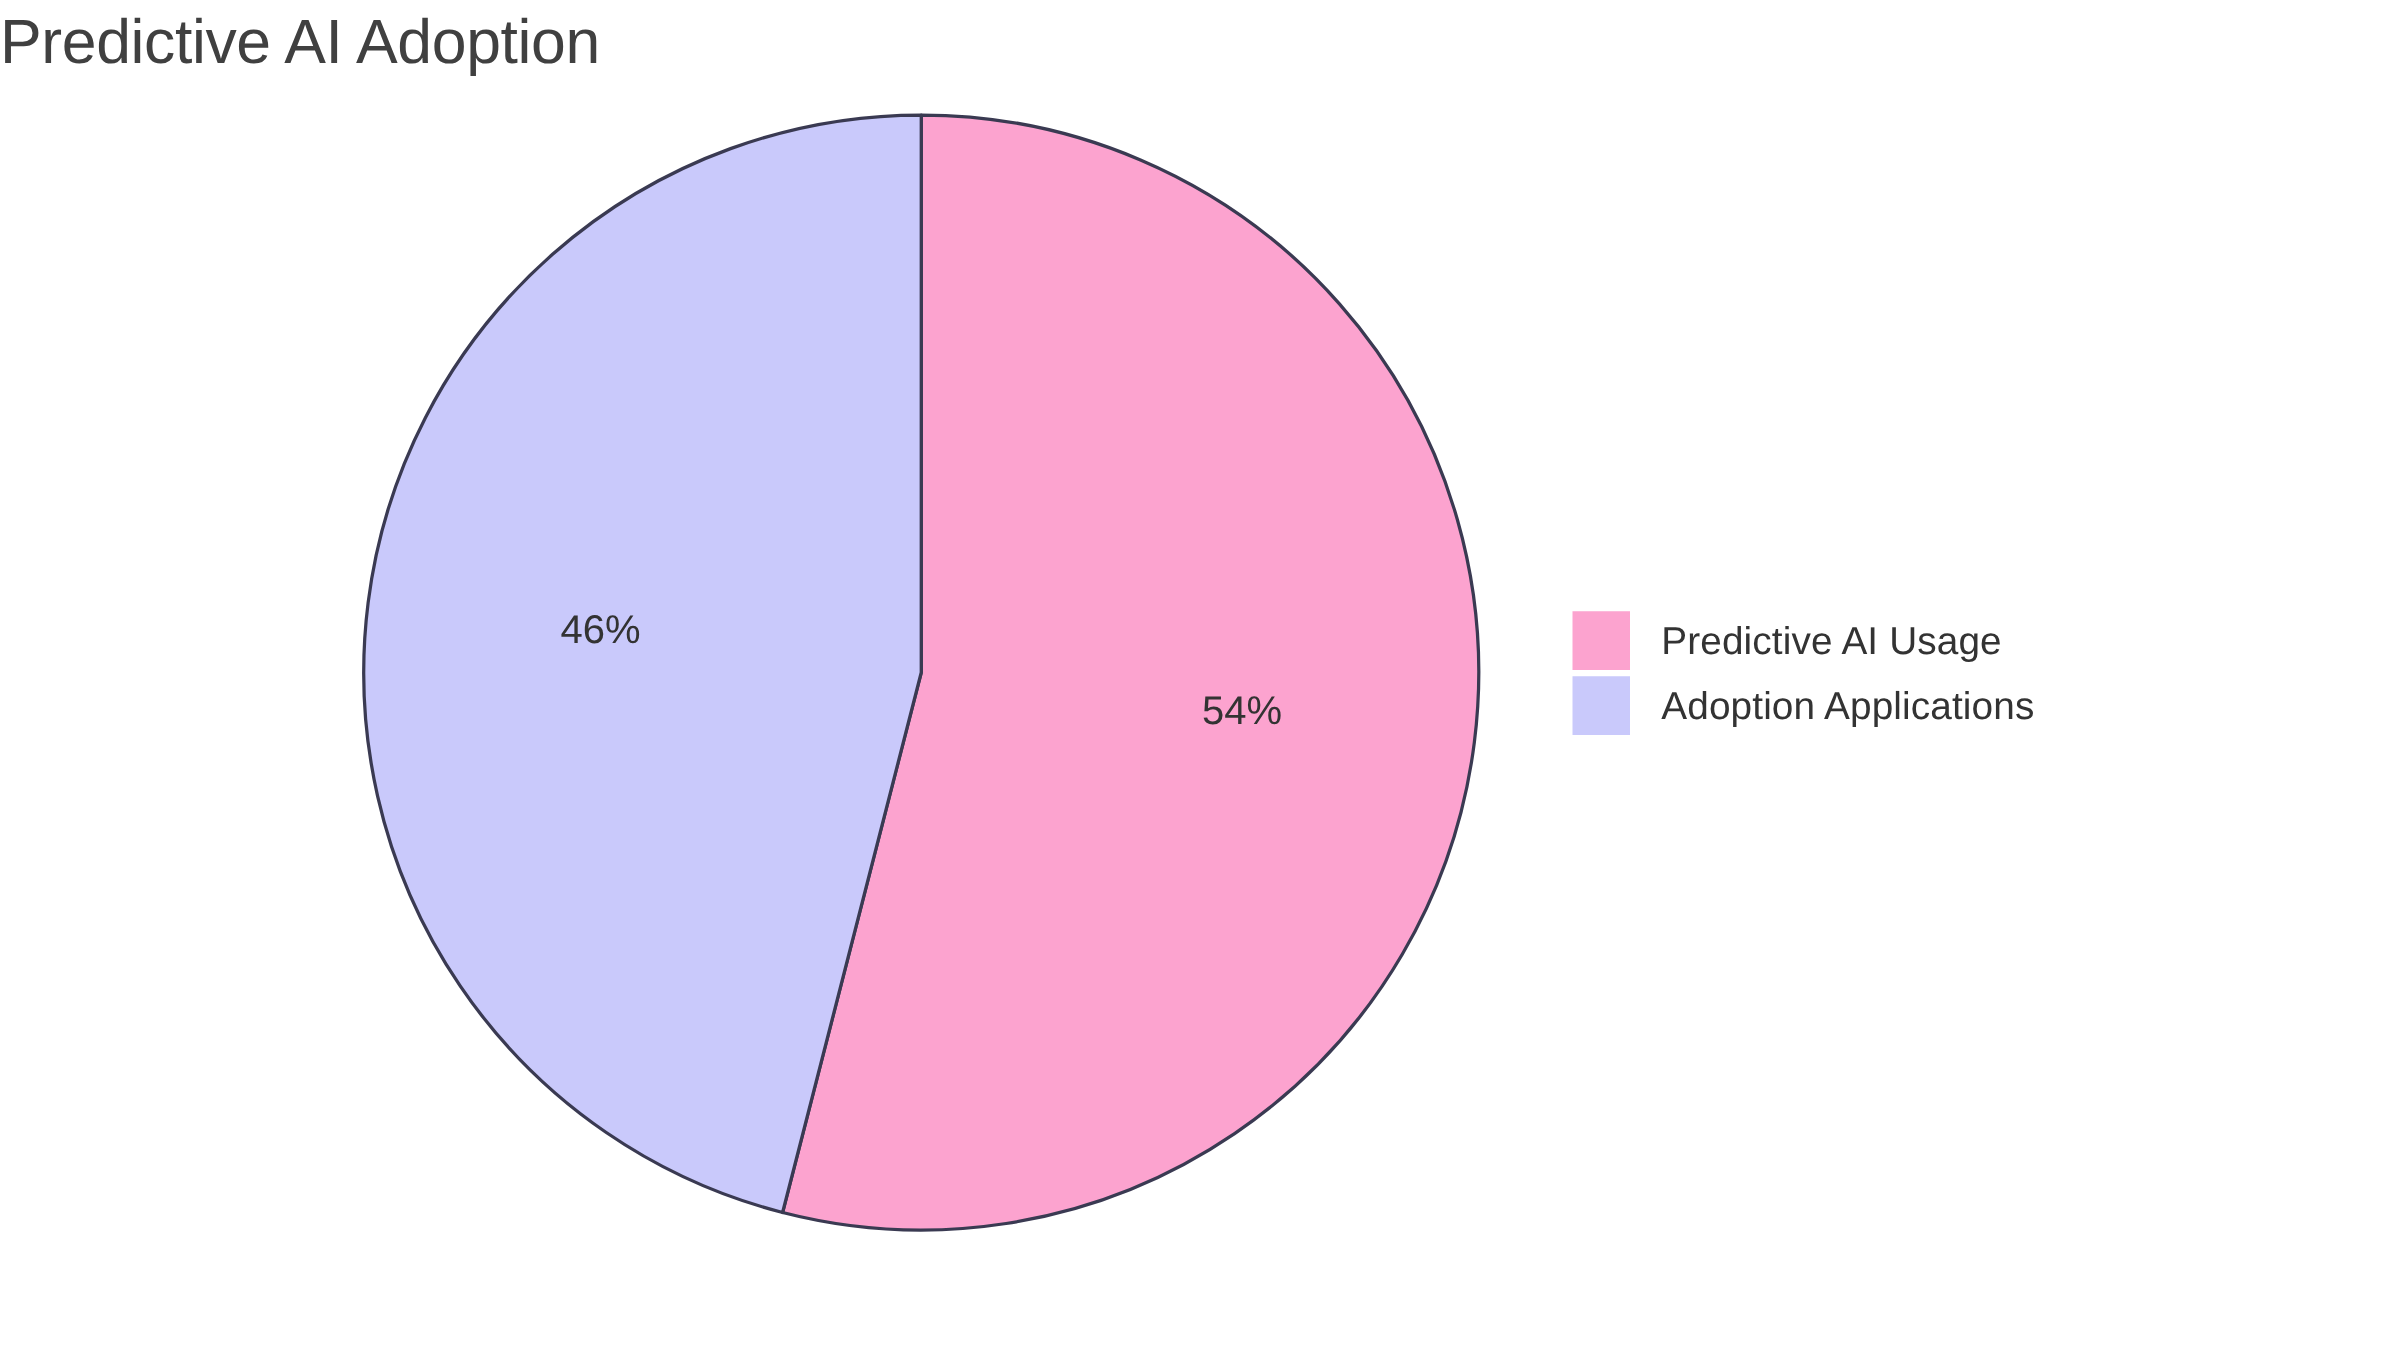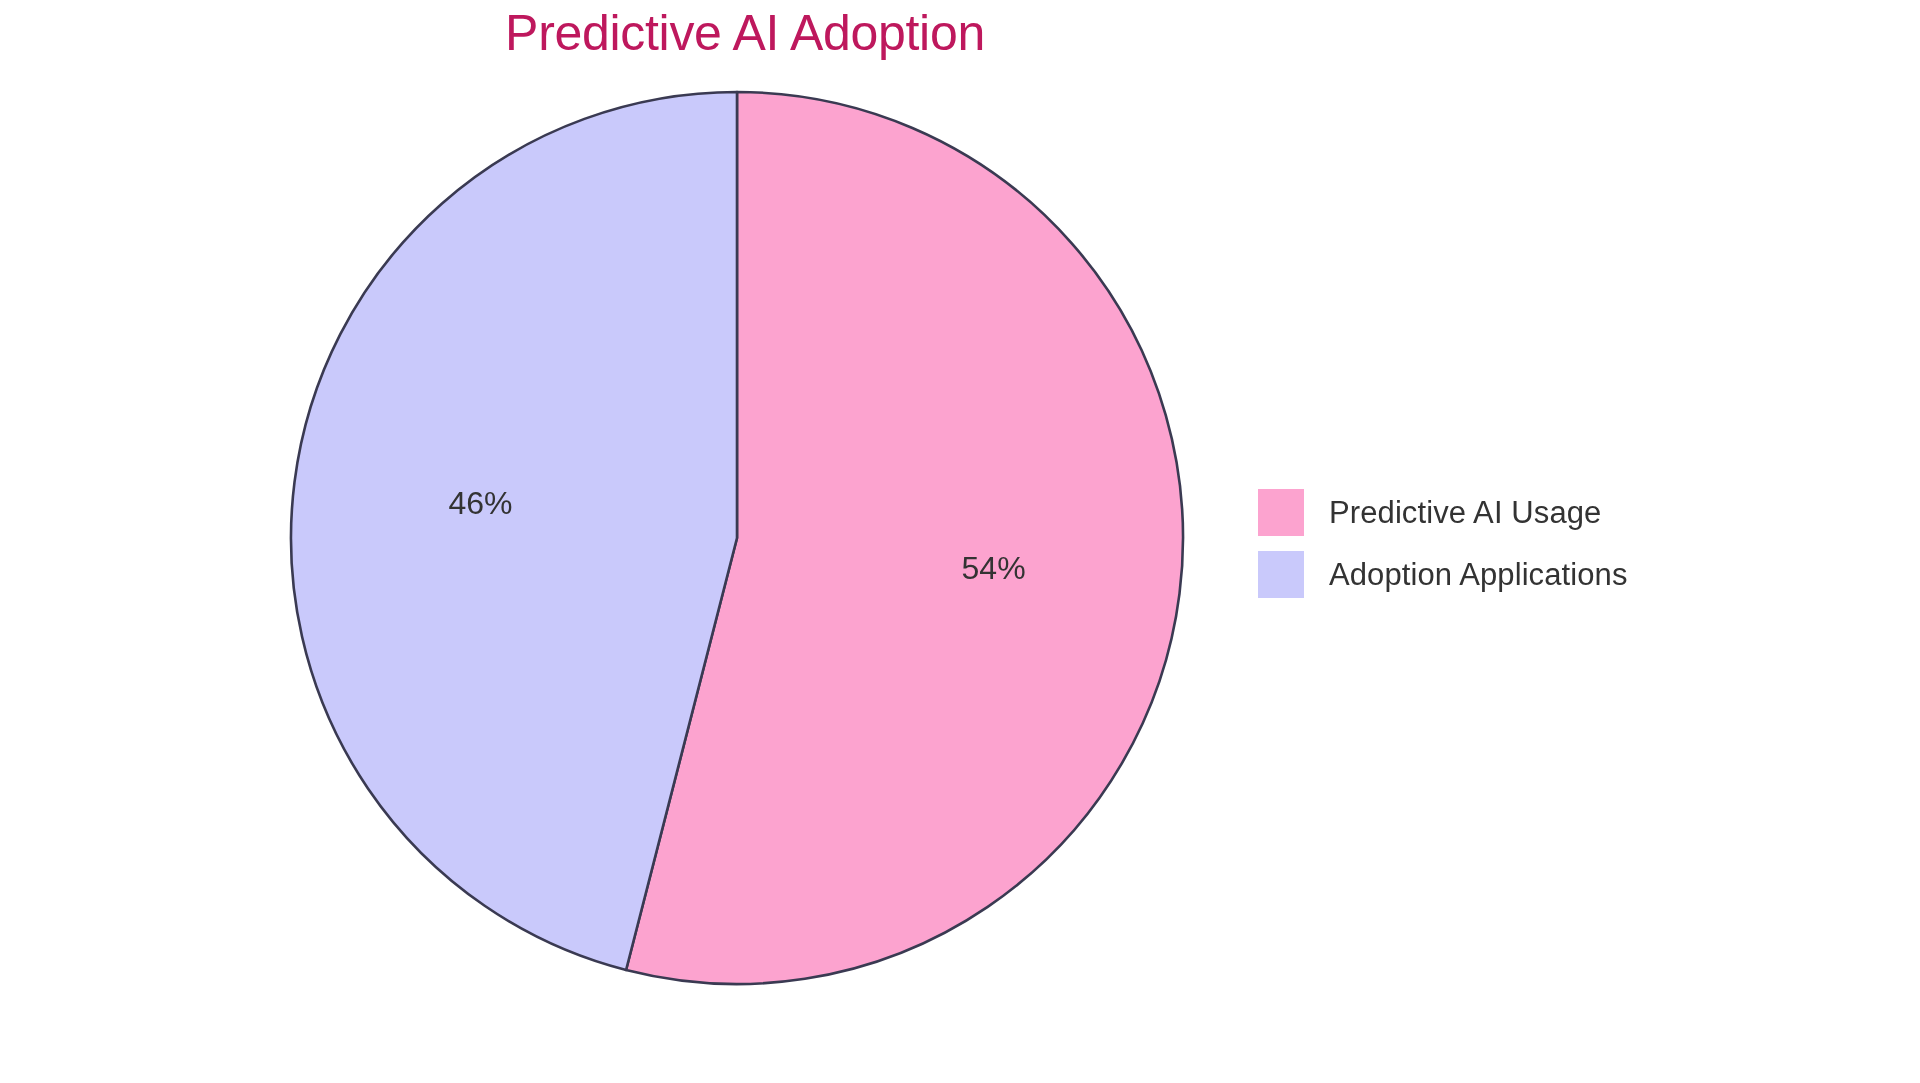--- a/index.html
+++ b/index.html
@@ -19,25 +19,25 @@
     position: relative;
     width: 1920px;
     height: 1083px;
     background: #ffffff;
   }
   #chart-title {
     position: absolute;
     left: 0;
     top: 6px;
     width: 1490px;
-    text-align: center;
+    text-align: left;
     font-size: 50px;
     font-weight: 400;
     letter-spacing: -0.3px;
-    color: #be185d;
+    color: #404040;
     line-height: 1.1;
     white-space: nowrap;
   }
   #pie-svg {
     position: absolute;
     left: 0;
     top: 0;
     width: 1920px;
     height: 1083px;
     display: block;
@@ -53,21 +53,21 @@
     fill: #333333;
     text-anchor: middle;
     dominant-baseline: middle;
   }
   #legend {
     position: absolute;
     left: 1258px;
     top: 489px;
     display: flex;
     flex-direction: column;
-    gap: 15px;
+    gap: 5px;
   }
   .legend-item {
     display: flex;
     flex-direction: row;
     align-items: center;
     height: 47px;
   }
   .legend-swatch {
     width: 46px;
     height: 47px;

